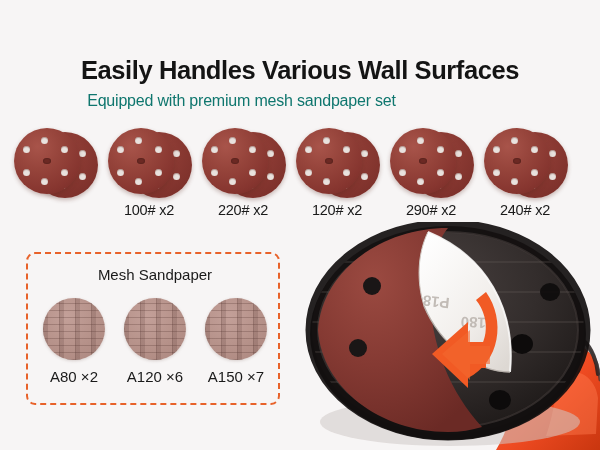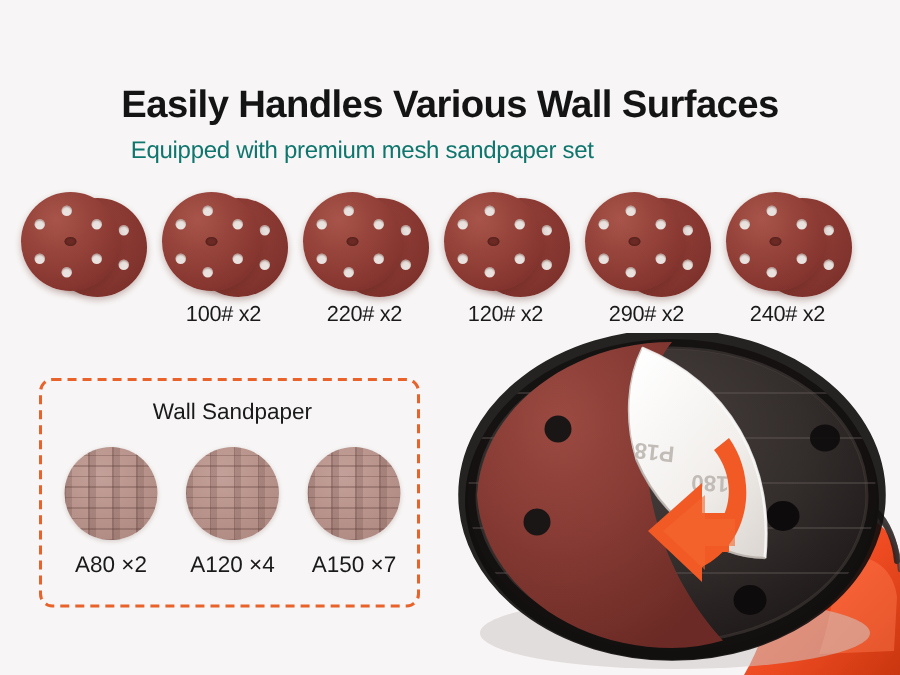--- a/index.html
+++ b/index.html
@@ -337,31 +337,31 @@
           <div class="hole" style="left:9px;top:18px;"></div>
           <div class="center-mark"></div>
         </div>
       </div>
       <div class="disc-label">240# x2</div>
     </div>
 
   </div>
 
   <div class="mesh-box">
-    <div class="mesh-title">Wall Sandpaper</div>
+    <div class="mesh-title">Mesh Sandpaper</div>
     <div class="mesh-row">
 
       <div class="mesh-cell" style="left:6px;">
         <div class="mesh-disc"></div>
         <div class="mesh-label">A80 ×2</div>
       </div>
 
       <div class="mesh-cell" style="left:87px;">
         <div class="mesh-disc"></div>
-        <div class="mesh-label">A120 ×4</div>
+        <div class="mesh-label">A120 ×6</div>
       </div>
 
       <div class="mesh-cell" style="left:168px;">
         <div class="mesh-disc"></div>
         <div class="mesh-label">A150 ×7</div>
       </div>
 
     </div>
   </div>
 

